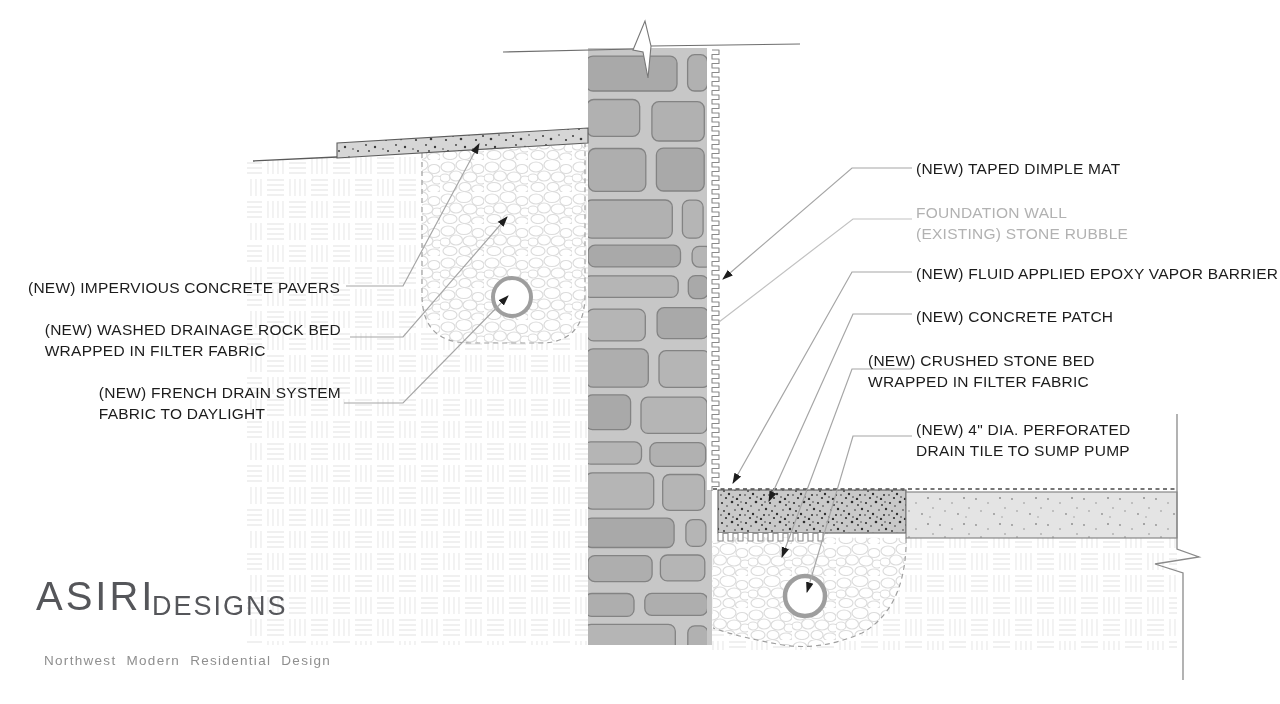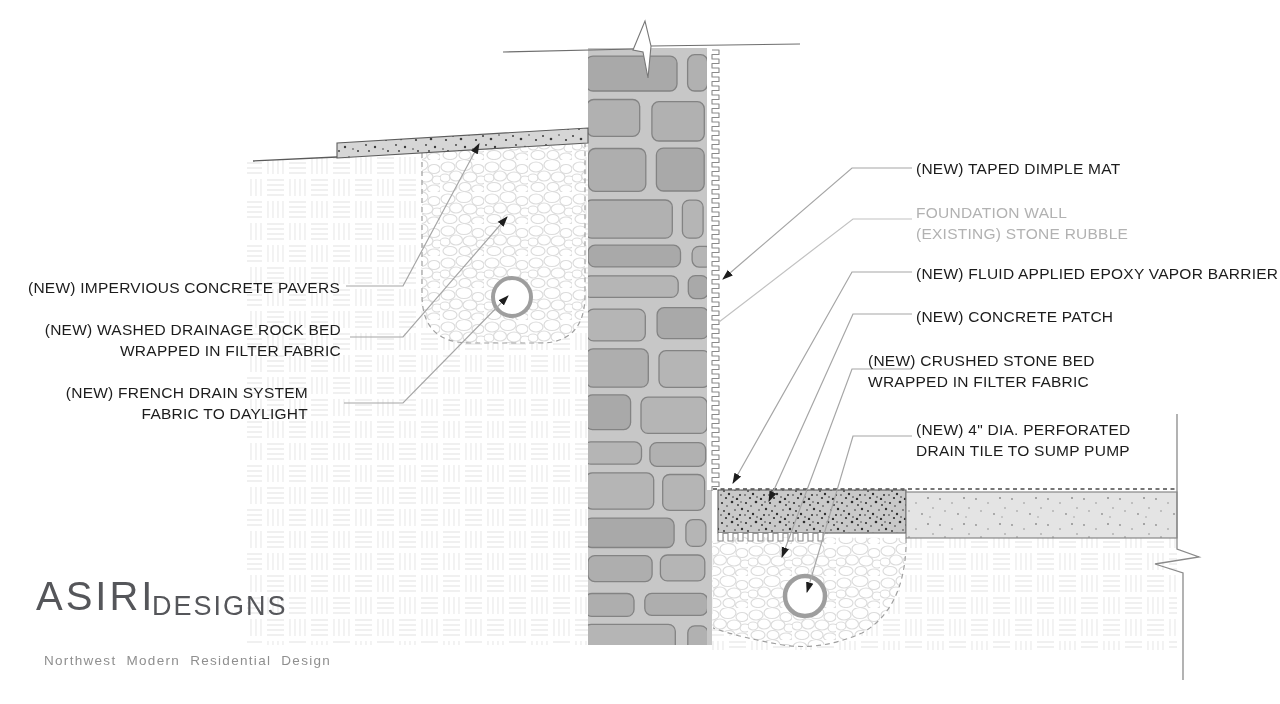--- a/index.html
+++ b/index.html
@@ -2,21 +2,21 @@
 <html><head>
 <meta charset="utf-8">
 <style>
   html,body{margin:0;padding:0;background:#fff;}
   .sheet{position:relative;width:1280px;height:704px;overflow:hidden;background:#fff;
          font-family:"Liberation Sans",sans-serif;}
   .sheet svg{position:absolute;left:0;top:0;}
   .co{position:absolute;font-size:15.5px;line-height:21px;color:#1c1c1c;
       letter-spacing:.25px;white-space:nowrap;}
   .co .ln{display:block;}
-  .co.l{text-align:right;}
+  .co.l{}
   .co.gray{color:#b2b2b2;}
   .brand-primary{position:absolute;left:36px;top:576px;
       font-family:Liberation Sans, sans-serif;font-size:40px;line-height:1;
       color:#55565a;letter-spacing:3px;}
   .brand-secondary{position:absolute;left:152px;top:593px;
       font-family:Liberation Sans, sans-serif;font-size:27px;line-height:1;
       color:#55565a;letter-spacing:2px;}
   .brand-tagline{position:absolute;left:44px;top:654px;
       font-size:13.5px;line-height:1;color:#8f8f8f;
       letter-spacing:1.3px;word-spacing:5px;text-align:right;}
@@ -203,21 +203,21 @@
     </g>
   </svg>
 
   <div class="co l" style="right:940px;top:277px">
     <span class="ln">(NEW) IMPERVIOUS CONCRETE PAVERS</span>
   </div>
   <div class="co l" style="right:939px;top:319px">
     <span class="ln">(NEW) WASHED DRAINAGE ROCK BED</span>
     <span class="ln">WRAPPED IN FILTER FABRIC</span>
   </div>
-  <div class="co l" style="right:972px;top:382px">
+  <div class="co l" style="right:939px;top:382px">
     <span class="ln">(NEW) FRENCH DRAIN SYSTEM</span>
     <span class="ln">FABRIC TO DAYLIGHT</span>
   </div>
 
   <div class="co r" style="left:916px;top:158px">
     <span class="ln">(NEW) TAPED DIMPLE MAT</span>
   </div>
   <div class="co r gray" style="left:916px;top:202px">
     <span class="ln">FOUNDATION WALL</span>
     <span class="ln">(EXISTING) STONE RUBBLE</span>

